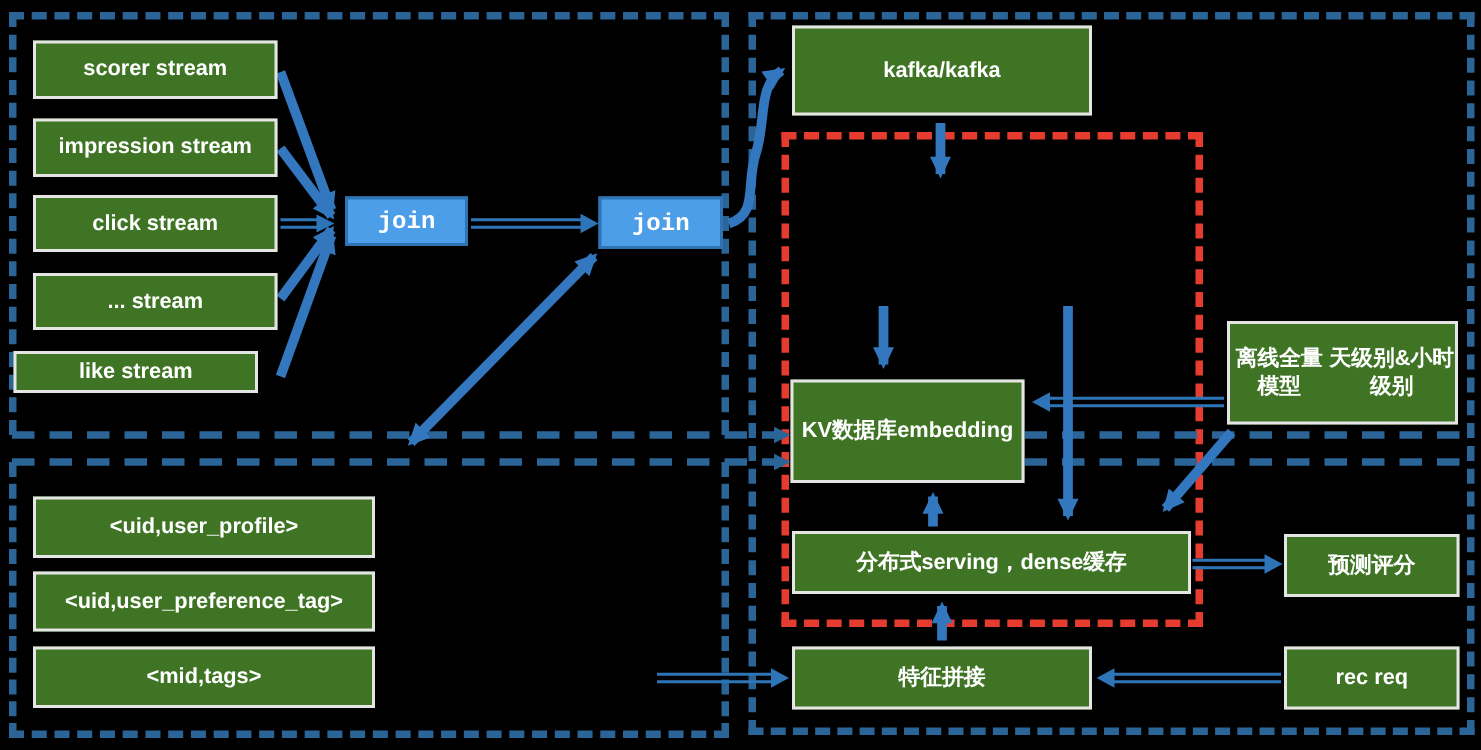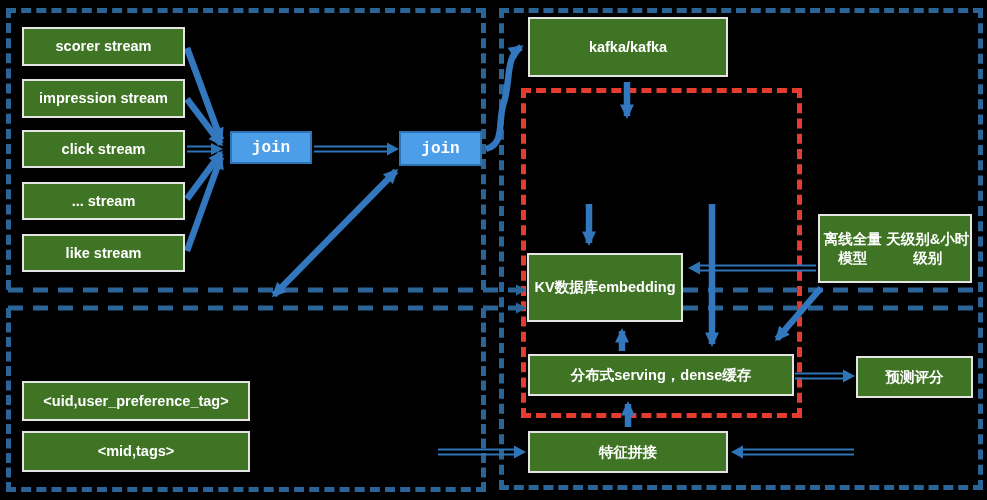--- a/index.html
+++ b/index.html
@@ -85,34 +85,36 @@
       <path d="M622,351 L622,331" marker-end="url(#mA)"></path>
       <path d="M628,427 L628,404" marker-end="url(#mA)"></path>
       <path d="M821,288 L777,339" marker-end="url(#mA)"></path>
     </g>
   </svg>
 
   <div class="gbox" style="left:22px;top:27px;width:163px;height:39px">scorer stream</div>
   <div class="gbox" style="left:22px;top:79px;width:163px;height:39px">impression stream</div>
   <div class="gbox" style="left:22px;top:130px;width:163px;height:38px">click stream</div>
   <div class="gbox" style="left:22px;top:182px;width:163px;height:38px">... stream</div>
-  <div class="gbox" style="left:22px;top:234px;width:163px;height:38px">like stream</div>
+  <div class="gbox" style="left:9px;top:234px;width:163px;height:28px">like stream</div>
 
   <div class="jbox" style="left:230px;top:131px;width:82px;height:33px">join</div>
   <div class="jbox" style="left:399px;top:131px;width:83px;height:35px">join</div>
 
+  <div class="gbox" style="left:22px;top:331px;width:228px;height:41px">&lt;uid,user_profile&gt;</div>
   <div class="gbox" style="left:22px;top:381px;width:228px;height:40px">&lt;uid,user_preference_tag&gt;</div>
   <div class="gbox" style="left:22px;top:431px;width:228px;height:41px">&lt;mid,tags&gt;</div>
 
   <div class="gbox" style="left:528px;top:17px;width:200px;height:60px">kafka/kafka</div>
   <div class="gbox two" style="left:527px;top:253px;width:156px;height:69px">
     <span>KV数据库</span>
     <span>embedding</span>
   </div>
   <div class="gbox" style="left:528px;top:354px;width:266px;height:42px">分布式serving，dense缓存</div>
   <div class="gbox two" style="left:818px;top:214px;width:154px;height:69px">
     <span>离线全量模型</span>
     <span>天级别&amp;小时级别</span>
   </div>
   <div class="gbox" style="left:856px;top:356px;width:117px;height:42px">预测评分</div>
+  <div class="gbox" style="left:856px;top:431px;width:117px;height:42px">rec req</div>
   <div class="gbox" style="left:528px;top:431px;width:200px;height:42px">特征拼接</div>
 
 </div>
 
 </body></html>

